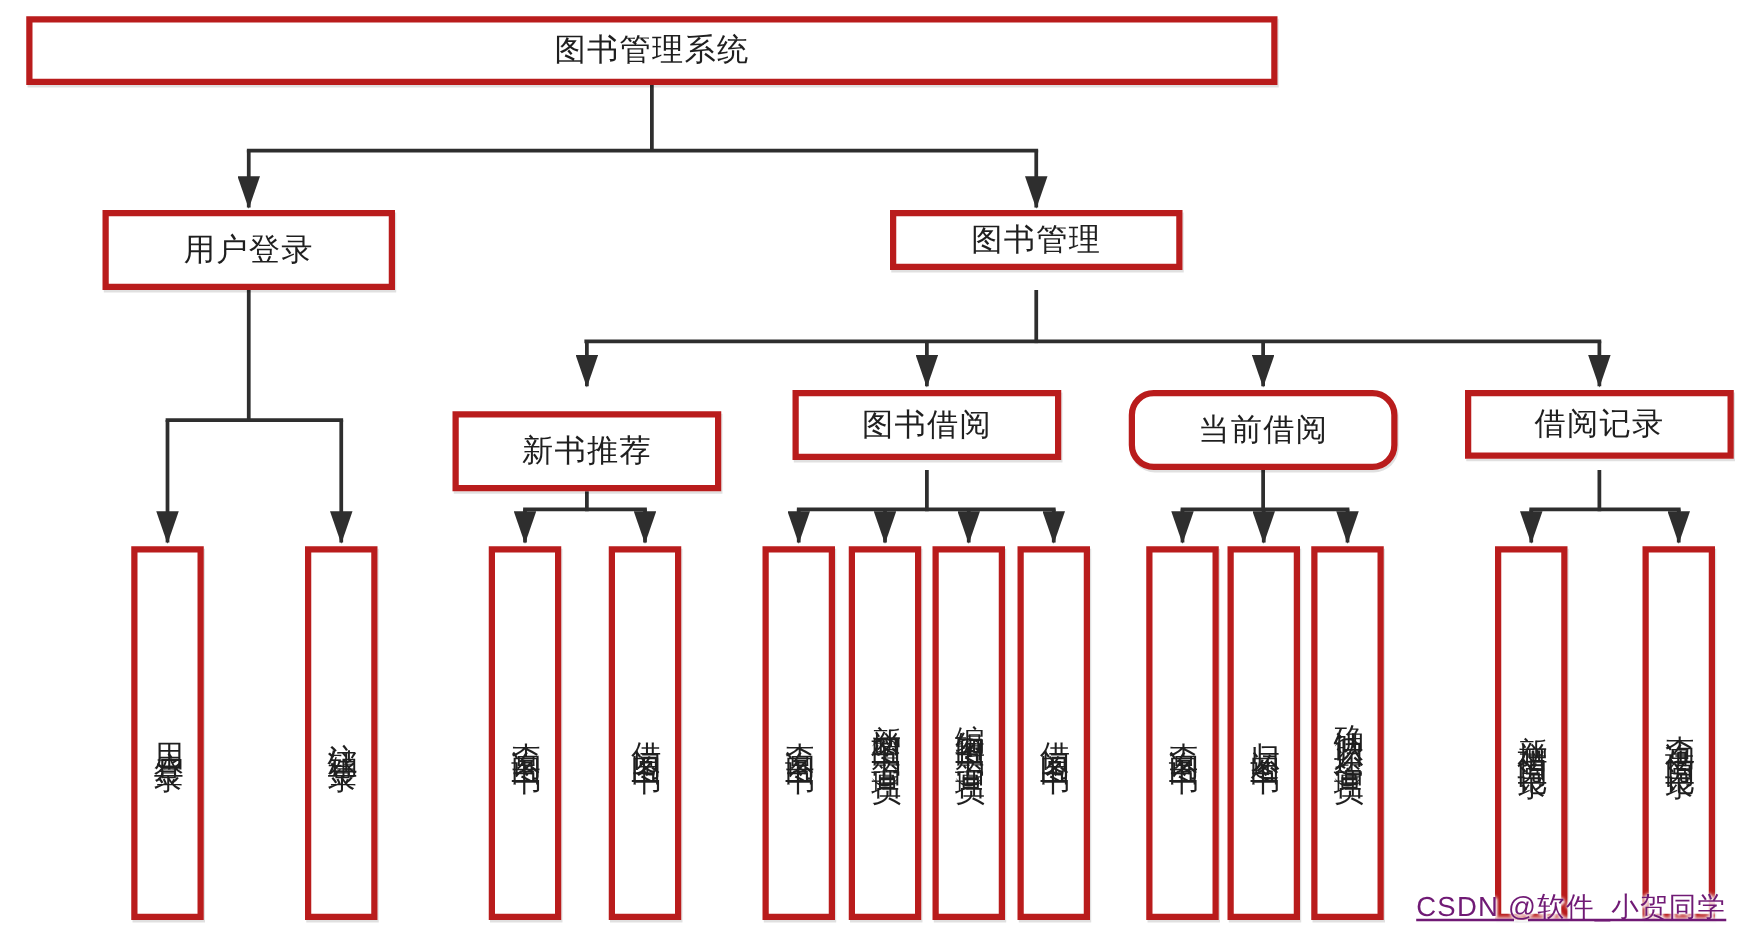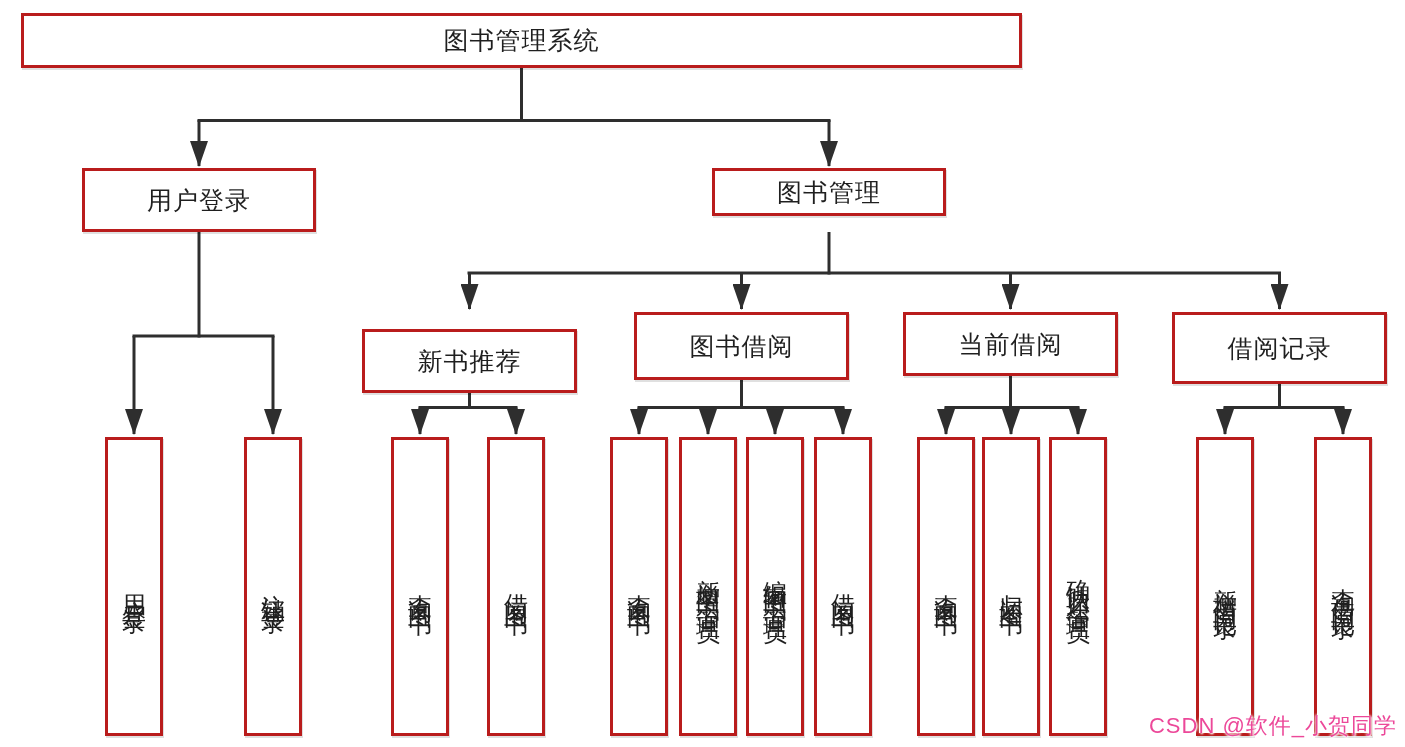--- a/index.html
+++ b/index.html
@@ -8,55 +8,56 @@
     width:1405px;height:747px;
     background:#ffffff;
     font-family:"Liberation Sans","DejaVu Sans",sans-serif;
     overflow:hidden;
   }
   #wires{position:absolute;left:0;top:0;z-index:0;}
   .box{
     position:absolute;
     box-sizing:border-box;
     background:#ffffff;
-    border:3px solid #b91c1c;
+    border:5px solid #b91c1c;
     display:flex;align-items:center;justify-content:center;
     z-index:1;
     box-shadow:1px 2px 0 rgba(0,0,0,0.12);
   }
   .hlabel{
     font-size:25px;color:#1f1f1f;letter-spacing:1px;line-height:1;
     white-space:nowrap;
   }
   .vtext{
     writing-mode:vertical-rl;
     text-orientation:mixed;
     font-size:24px;color:#1f1f1f;
     letter-spacing:6px;line-height:1;
   }
   
   #n-root      {left:21px;  top:13px;  width:1001px; height:55px;}
   #n-login     {left:82px;  top:168px; width:234px;  height:64px;}
   #n-mgmt      {left:712px; top:168px; width:234px;  height:48px;}
   #n-recommend {left:362px; top:329px; width:215px;  height:64px;}
-  #n-borrowing {left:634px; top:312px; width:215px;  height:68px;}
-  #n-current   {left:903px; top:312px; width:215px;  height:64px;}
-  #n-records   {left:1172px;top:312px; width:215px;  height:72px;}
+  #n-borrowing {left:634px; top:312px; width:215px;  height:56px;}
+  #n-current   {left:903px; top:312px; width:215px;  height:64px;border-radius:20px;}
+  #n-records   {left:1172px;top:312px; width:215px;  height:55px;}
   .leaf{top:437px;height:299px;width:58px;}
   #lf-1 {left:105px;}  #lf-2 {left:244px;}
   #lf-3 {left:391px;}  #lf-4 {left:487px;}
   #lf-5 {left:610px;}  #lf-6 {left:679px;}
   #lf-7 {left:746px;}  #lf-8 {left:814px;}
   #lf-9 {left:917px;}  #lf-10{left:982px;}  #lf-11{left:1049px;}
   #lf-12{left:1196px;} #lf-13{left:1314px;}
   #watermark{
-    position:absolute;right:8px;bottom:6px;z-index:2;
-    font-size:22px;color:#ec4899;letter-spacing:1px;
+    position:absolute;right:24px;bottom:6px;z-index:2;
+    font-size:22px;color:#701a75;letter-spacing:1px;
     text-shadow:0 0 3px #ffffff,0 0 3px #ffffff,1px 1px 2px #ffffff;
     white-space:nowrap;
+    text-decoration:underline;
   }
   svg path{stroke:#2e2e2e;stroke-width:3;fill:none;}
 </style>
 </head>
 <body>
 
 <div id="canvas">
 
   <svg id="wires" width="1405" height="747" viewBox="0 0 1405 747">
     <defs>

